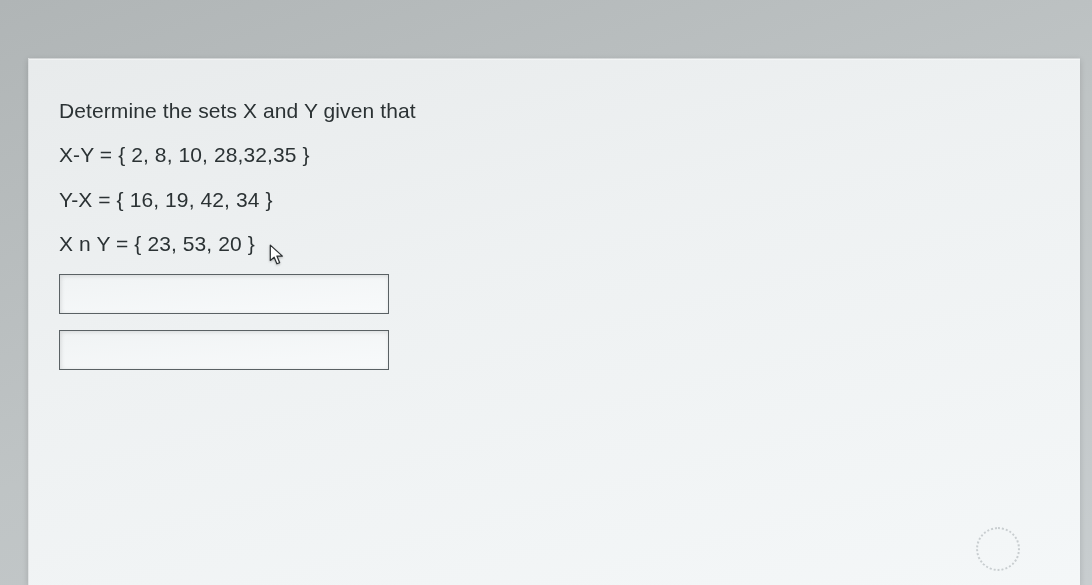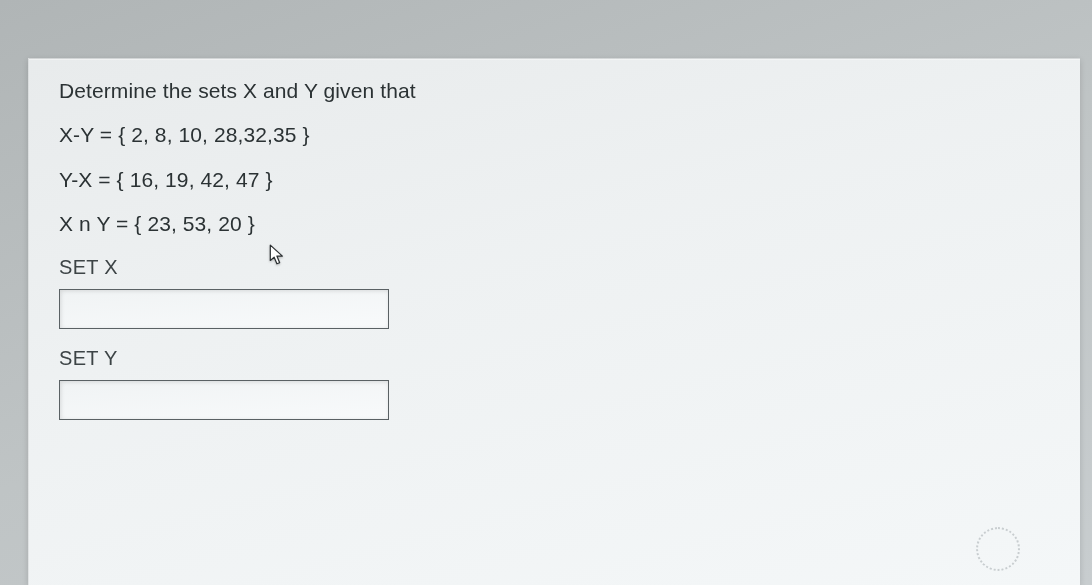--- a/index.html
+++ b/index.html
@@ -18,21 +18,21 @@
     .card {
       position: absolute;
       left: 28px;
       top: 58px;
       right: 12px;
       bottom: 0;
       background: linear-gradient(165deg, #e8ebec 0%, #eef1f2 40%, #f4f7f8 100%);
       border-top: 1px solid rgba(0,0,0,0.12);
       border-left: 1px solid rgba(0,0,0,0.08);
       box-shadow: 0 2px 6px rgba(0,0,0,0.15), inset 0 1px 0 rgba(255,255,255,0.4);
-      padding: 18px 30px 20px 30px;
+      padding: 38px 30px 20px 30px;
     }
     .line {
       font-size: 21px;
       color: #2b3234;
       line-height: 1.35;
       margin-bottom: 16px;
       letter-spacing: 0.1px;
     }
     .label {
       font-size: 20px;
@@ -76,29 +76,27 @@
       pointer-events: none;
     }
   </style>
 </head>
 <body>
 
 <div class="card">
 
   <div class="line">Determine the sets X and Y given that</div>
   <div class="line">X-Y = { 2, 8, 10, 28,32,35 }</div>
-  <div class="line">Y-X = { 16, 19, 42, 47 }</div>
+  <div class="line">Y-X = { 16, 19, 42, 34 }</div>
   <div class="line">X n Y = { 23, 53, 20 }</div>
 
-  <div class="label">SET X</div>
   <div class="input-wrap">
     <input type="text" class="answer-input" value="" style="">
   </div>
 
-  <div class="label">SET Y</div>
   <div class="input-wrap">
     <input type="text" class="answer-input" value="" style="">
   </div>
 
   <div class="cursor-arrow">
     <svg viewBox="0 0 16 20">
       <path d="M1 1 L1 15 L4.5 12 L7 18 L9.5 17 L7 11 L12 11 Z" fill="#ffffff" stroke="#2b2f31" stroke-width="1.1" stroke-linejoin="round"></path>
     </svg>
   </div>
 

